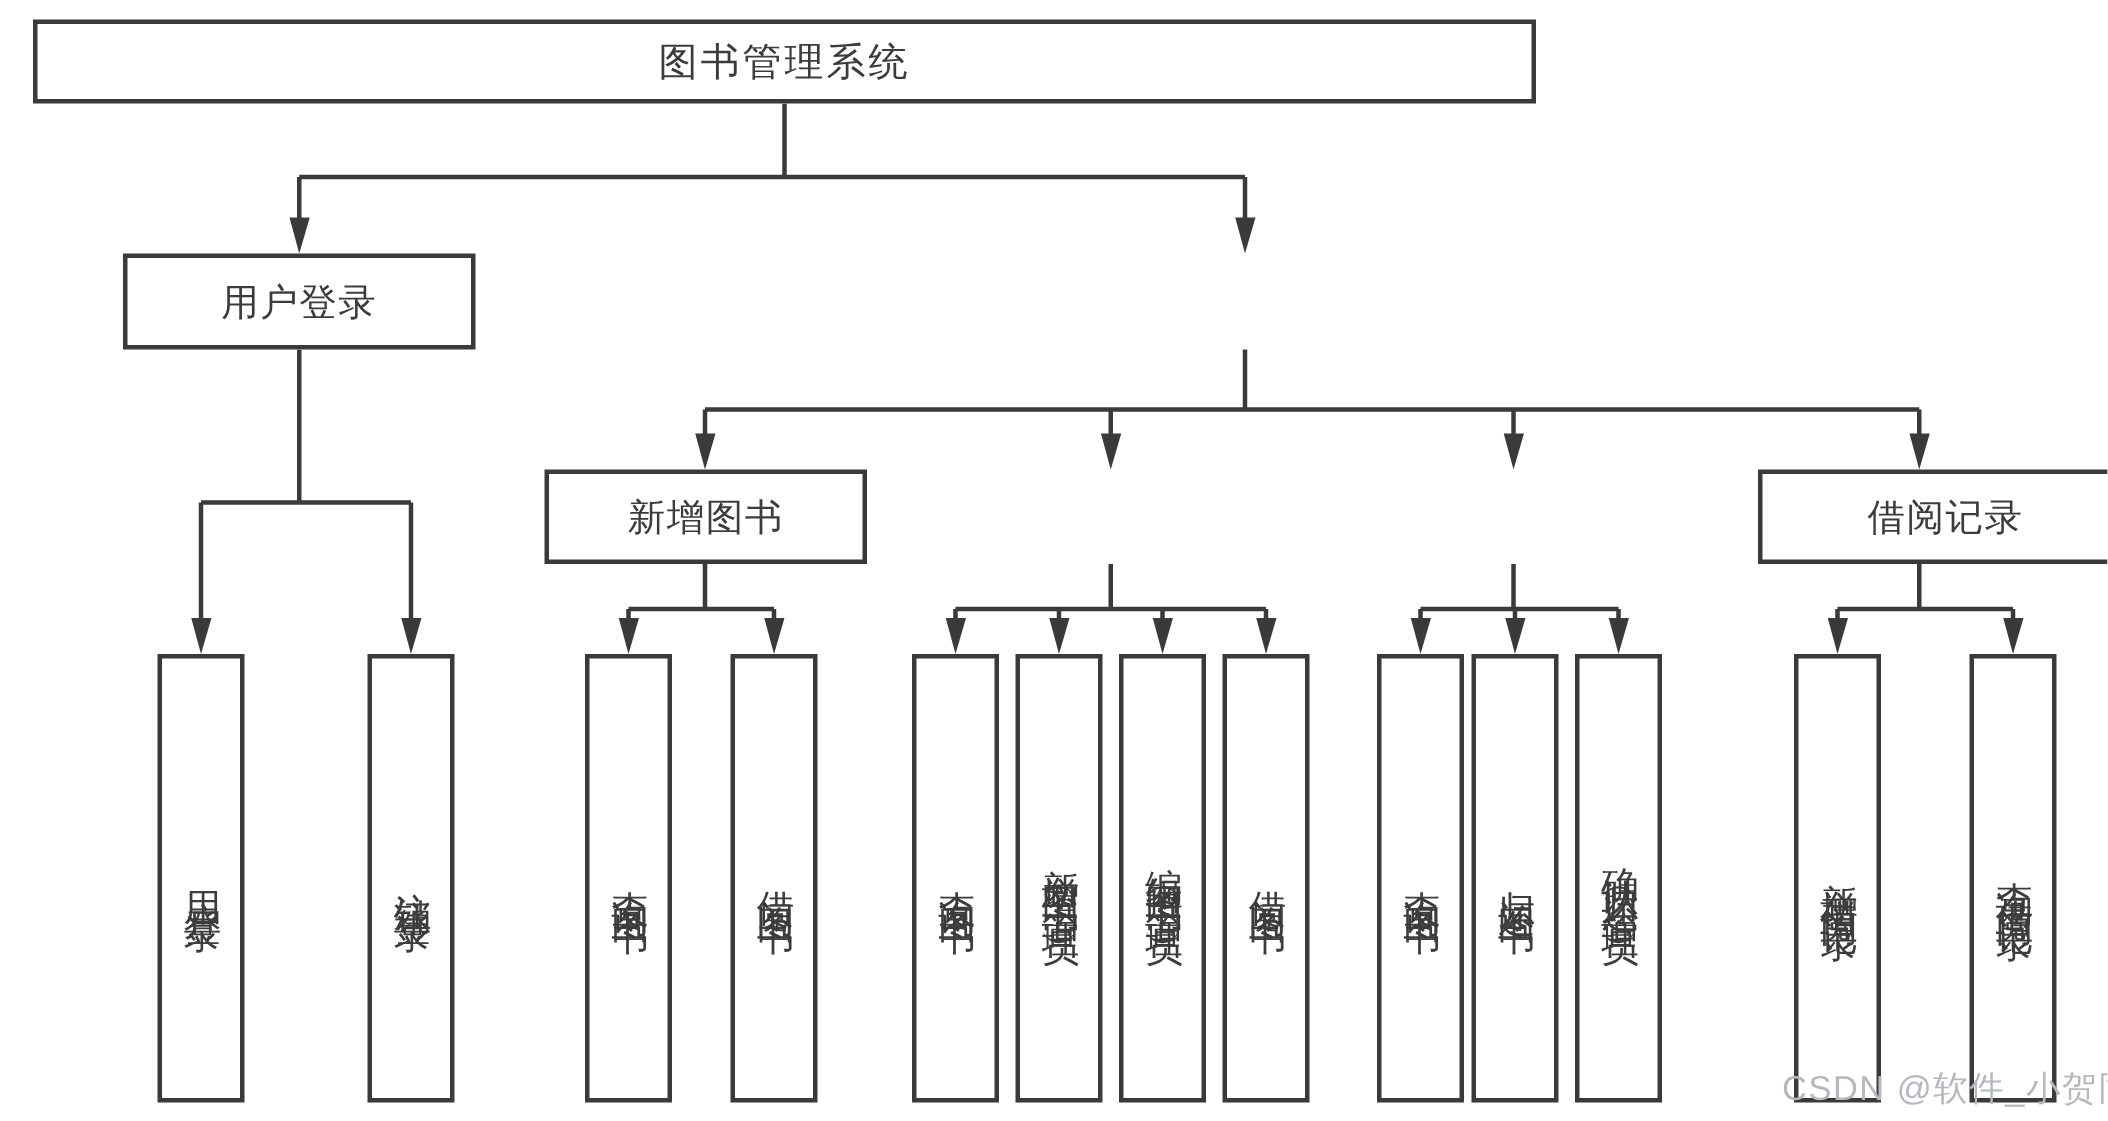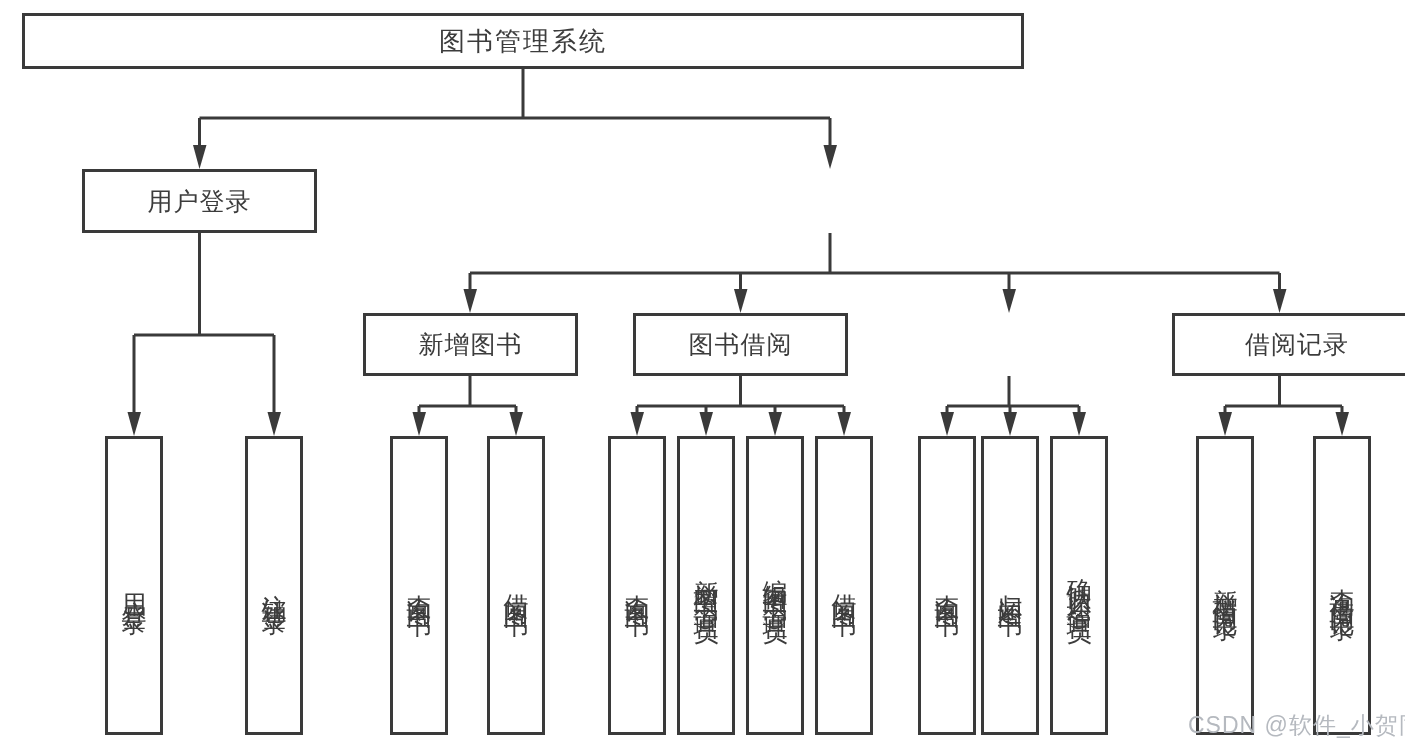--- a/index.html
+++ b/index.html
@@ -109,23 +109,20 @@
     <span>图书管理系统</span>
   </div>
 
   <div class="box" style="left:82px; top:169px; width:235px; height:64px;">
     <span>用户登录</span>
   </div>
 
   <div class="box" style="left:363px; top:313px; width:215px; height:63px;">
     <span>新增图书</span>
   </div>
-  <div class="box" style="left:633px; top:313px; width:215px; height:63px;">
-    <span>图书借阅</span>
-  </div>
   <div class="box" style="left:1172px; top:313px; width:250px; height:63px;">
     <span>借阅记录</span>
   </div>
 
   <div class="box leaf" style="left:105px;">
     <span>用户登录</span>
   </div>
   <div class="box leaf" style="left:245px;">
     <span>注销登录</span>
   </div>

